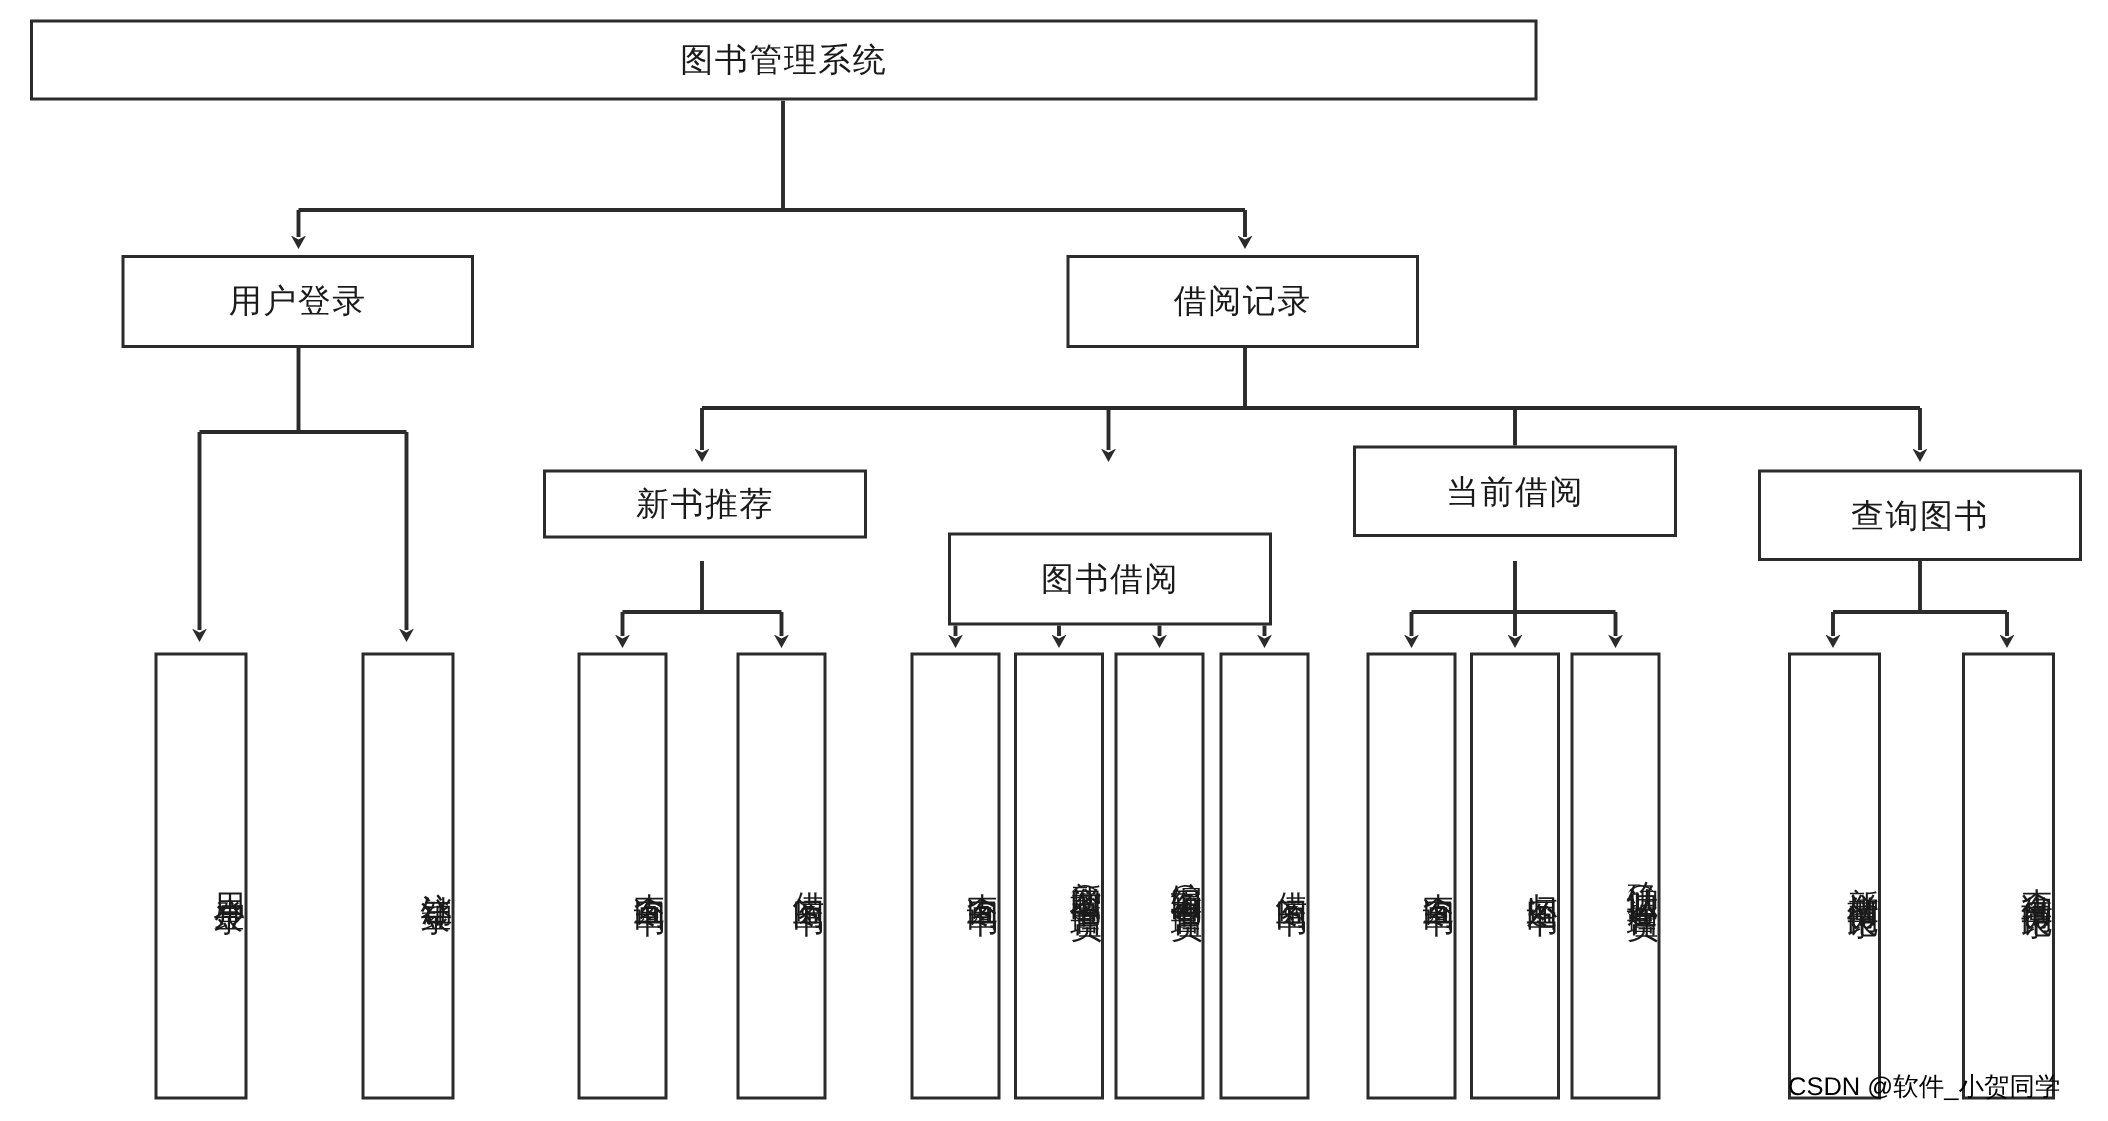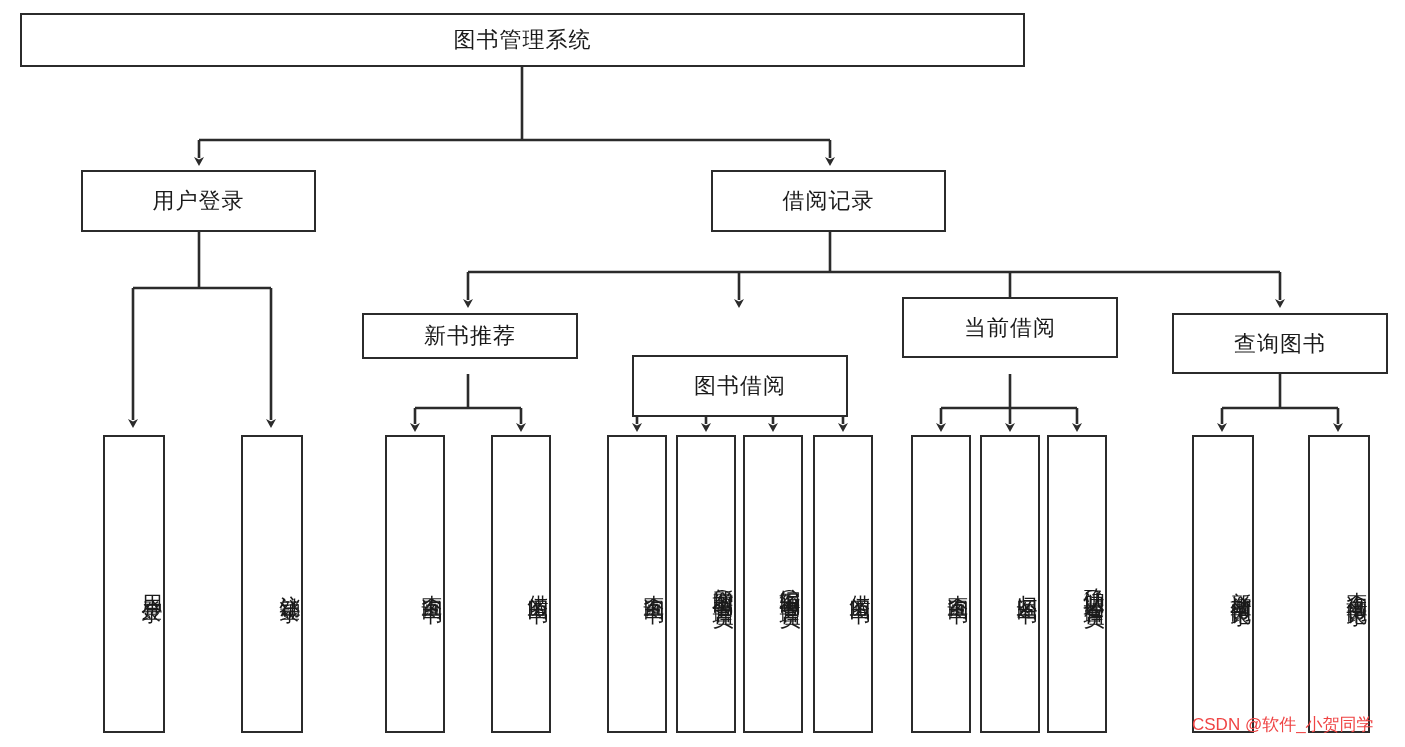--- a/index.html
+++ b/index.html
@@ -54,21 +54,21 @@
   .node.vert .vtext {
     writing-mode: vertical-rl;
     text-orientation: upright;
     white-space: nowrap;
   }
   .watermark {
     position: absolute;
     left: 1192px;
     top: 713px;
     font-size: 17px;
-    color: #ef4444;
+    color: #000000;
     white-space: nowrap;
     z-index: 3;
   }
 </style>
 </head>
 <body>
 
 <div id="canvas">
 
   <svg class="connectors" viewBox="0 0 1405 747" xmlns="http://www.w3.org/2000/svg">

